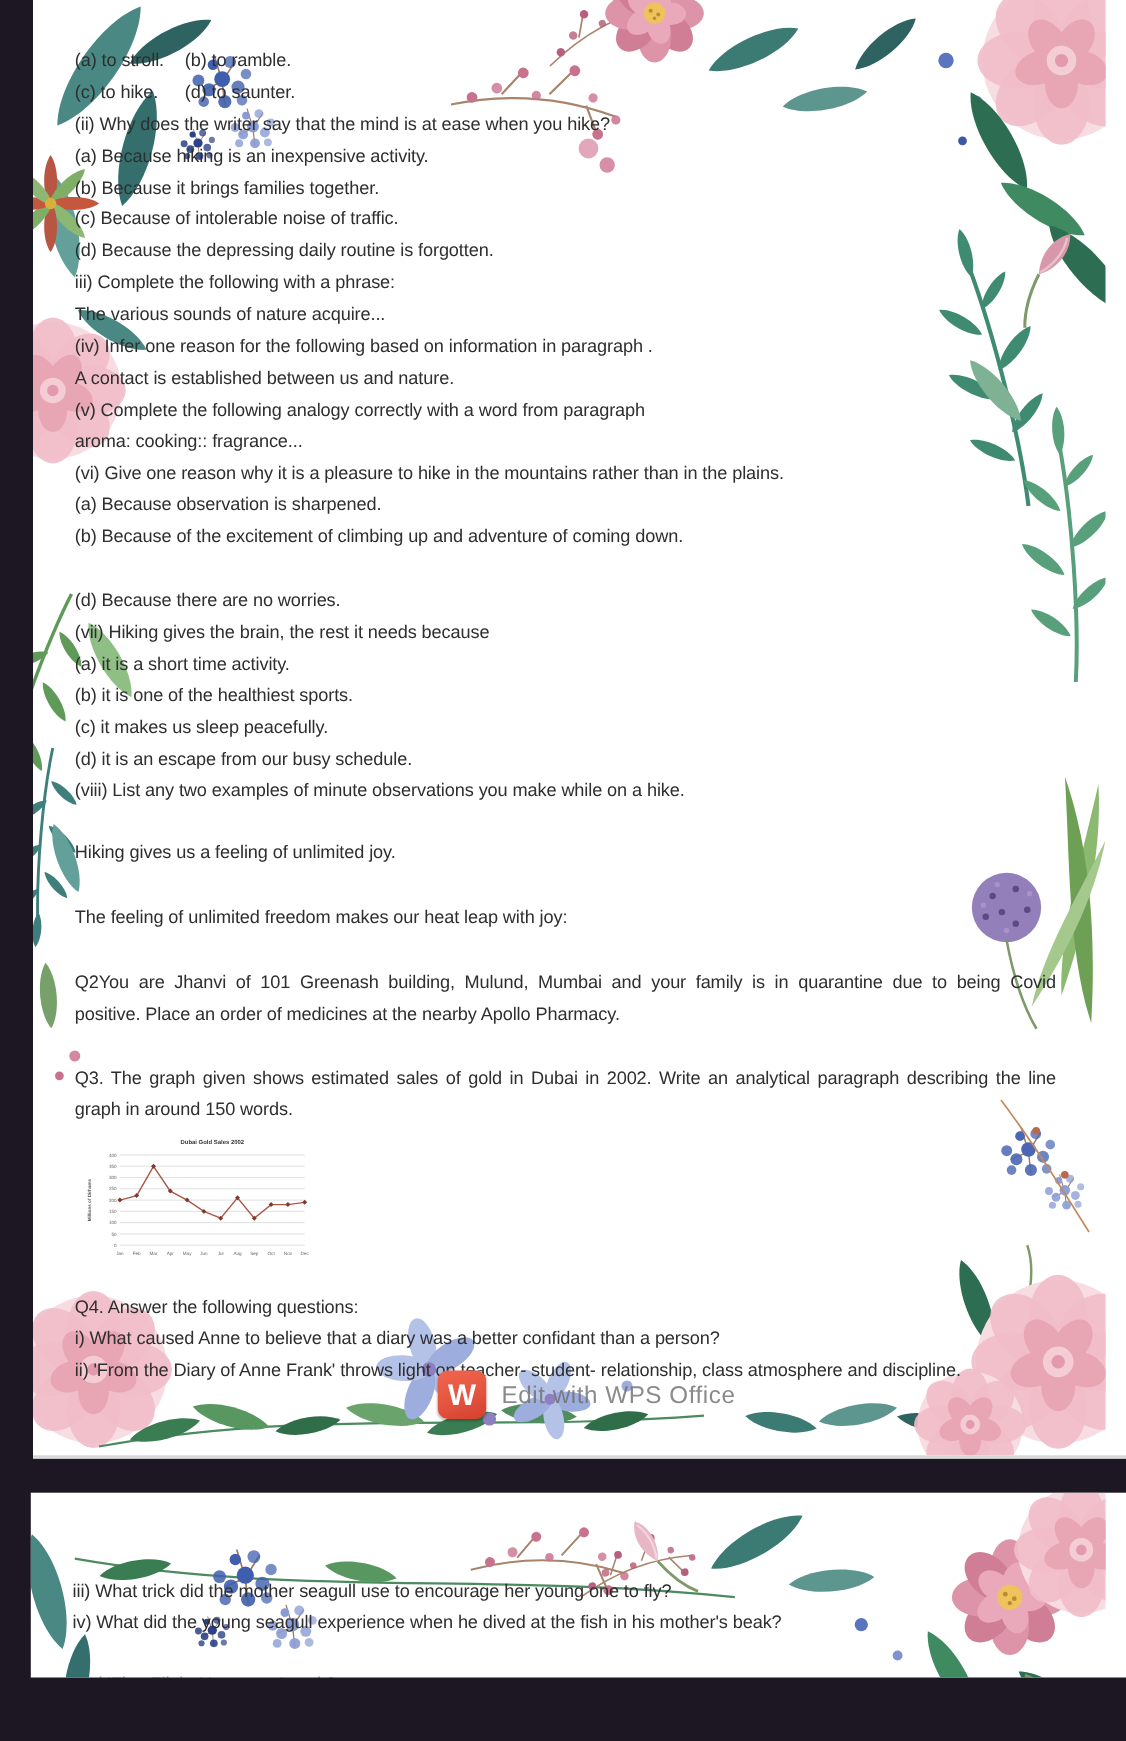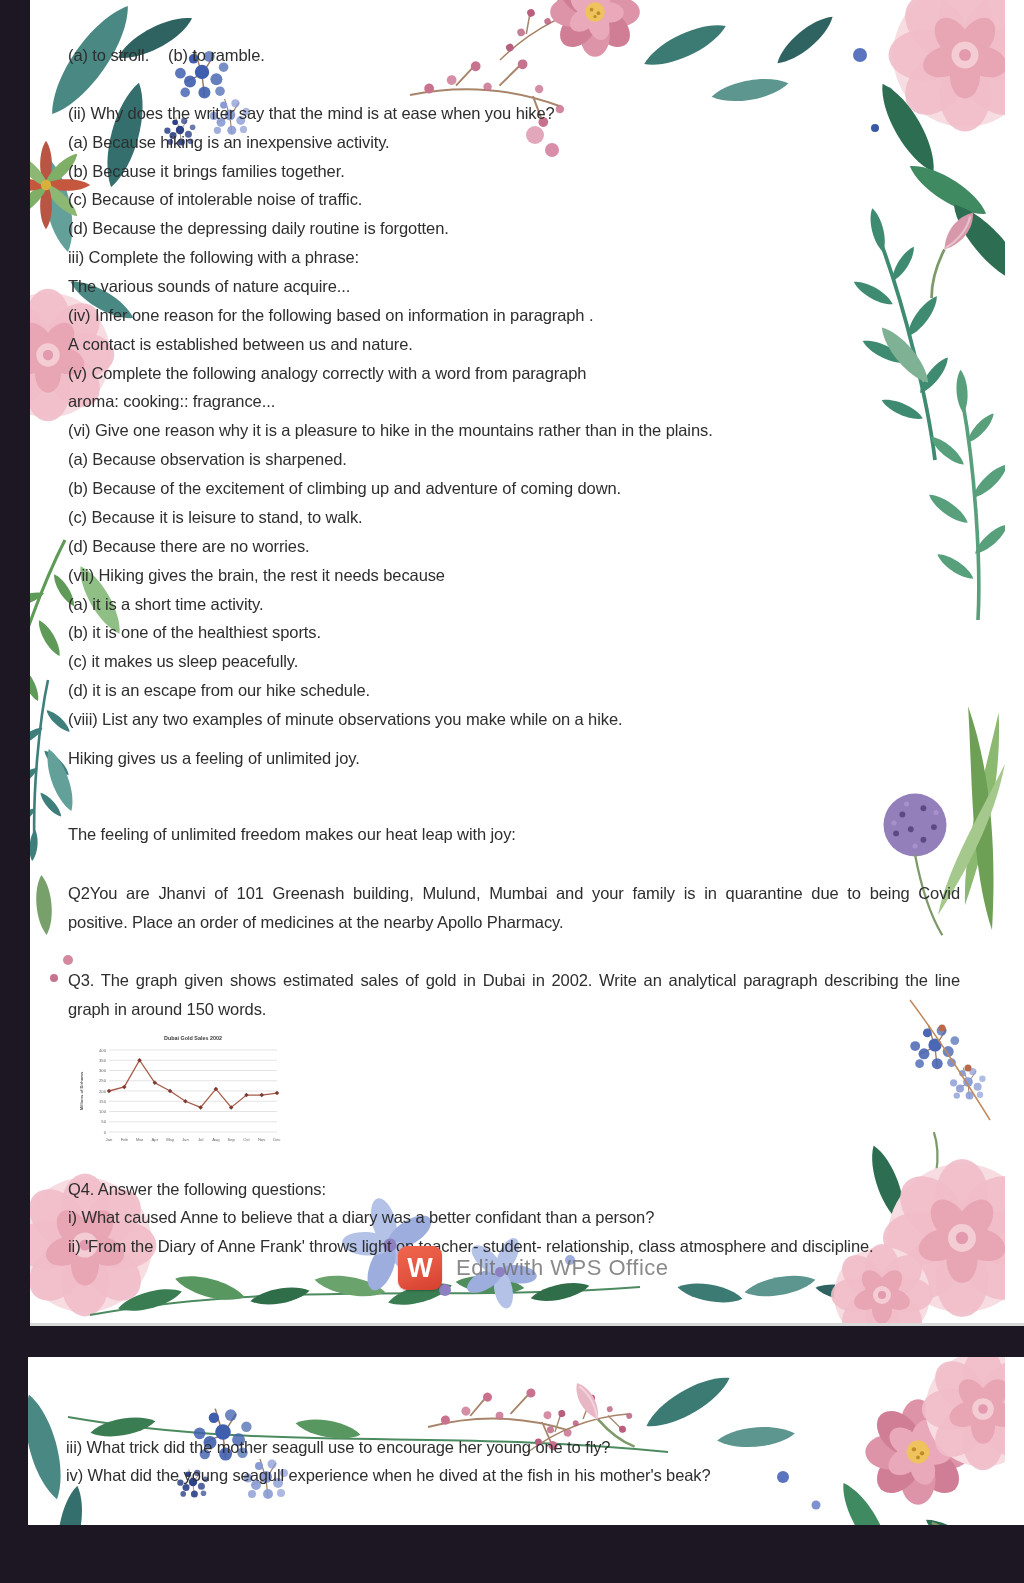--- a/index.html
+++ b/index.html
@@ -242,43 +242,43 @@
       <use href="#lf" transform="translate(815,1293) rotate(100) scale(1.0)" style="color:#2f6361"></use>
       <use href="#lf" transform="translate(858,1185) rotate(-20) scale(1.4)" style="color:#2d6e52"></use>
       <use href="#tulip" transform="translate(900,1190) rotate(-160) scale(0.9)" style="color:#eec9d4"></use>
       <use href="#palerose" transform="translate(932,1238) scale(1.55)"></use>
       <use href="#palerose" transform="translate(852,1295) scale(1.0)"></use>
     </g>
   </svg>
 
   <div class="textlayer">
     <div class="line" style="top:44px"><span class="optcol">(a) to stroll.</span><span>(b) to ramble.</span></div>
+    <div class="line" style="top:73px"><span class="optcol">(c) to hike.</span><span>(d) to saunter.</span></div>
     <div class="line" style="top:102px">(ii) Why does the writer say that the mind is at ease when you hike?</div>
     <div class="line" style="top:131px">(a) Because hiking is an inexpensive activity.</div>
     <div class="line" style="top:160px">(b) Because it brings families together.</div>
     <div class="line" style="top:188px">(c) Because of intolerable noise of traffic.</div>
     <div class="line" style="top:217px">(d) Because the depressing daily routine is forgotten.</div>
     <div class="line" style="top:246px">iii) Complete the following with a phrase:</div>
     <div class="line" style="top:275px">The various sounds of nature acquire...</div>
     <div class="line" style="top:304px">(iv) Infer one reason for the following based on information in paragraph .</div>
     <div class="line" style="top:333px">A contact is established between us and nature.</div>
     <div class="line" style="top:390px">aroma: cooking:: fragrance...</div>
     <div class="line" style="top:362px">(v) Complete the following analogy correctly with a word from paragraph</div>
     <div class="line" style="top:419px">(vi) Give one reason why it is a pleasure to hike in the mountains rather than in the plains.</div>
     <div class="line" style="top:448px">(a) Because observation is sharpened.</div>
     <div class="line" style="top:477px">(b) Because of the excitement of climbing up and adventure of coming down.</div>
-    <div class="line" style="top:506px">(c) Because it is leisure to stand, to walk.</div>
     <div class="line" style="top:535px">(d) Because there are no worries.</div>
     <div class="line" style="top:564px">(vii) Hiking gives the brain, the rest it needs because</div>
     <div class="line" style="top:593px">(a) it is a short time activity.</div>
     <div class="line" style="top:621px">(b) it is one of the healthiest sports.</div>
     <div class="line" style="top:650px">(c) it makes us sleep peacefully.</div>
-    <div class="line" style="top:679px">(d) it is an escape from our hike schedule.</div>
+    <div class="line" style="top:679px">(d) it is an escape from our busy schedule.</div>
     <div class="line" style="top:708px">(viii) List any two examples of minute observations you make while on a hike.</div>
-    <div class="line" style="top:747px">Hiking gives us a feeling of unlimited joy.</div>
+    <div class="line" style="top:764px">Hiking gives us a feeling of unlimited joy.</div>
     <div class="line" style="top:823px">The feeling of unlimited freedom makes our heat leap with joy:</div>
     <div class="line just" style="top:882px">Q2You are Jhanvi of 101 Greenash building, Mulund, Mumbai and your family is in quarantine due to being Covid</div>
     <div class="line" style="top:911px">positive. Place an order of medicines at the nearby Apollo Pharmacy.</div>
     <div class="line just" style="top:969px">Q3. The graph given shows estimated sales of gold in Dubai in 2002. Write an analytical paragraph describing the line</div>
     <div class="line" style="top:998px">graph in around 150 words.</div>
     <div class="line" style="top:1178px">Q4. Answer the following questions:</div>
     <div class="line" style="top:1206px">i) What caused Anne to believe that a diary was a better confidant than a person?</div>
     <div class="line" style="top:1235px">ii) 'From the Diary of Anne Frank' throws light on teacher- student- relationship, class atmosphere and discipline.</div>
   </div>
 

